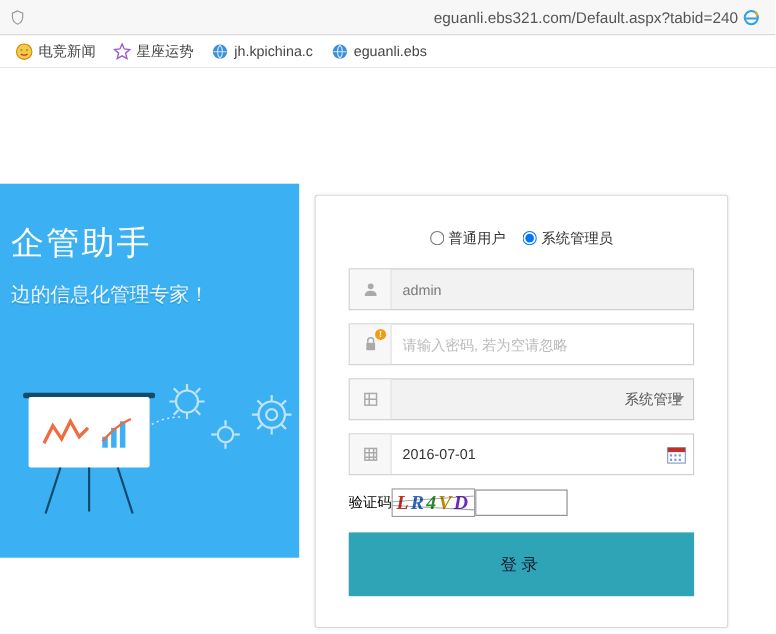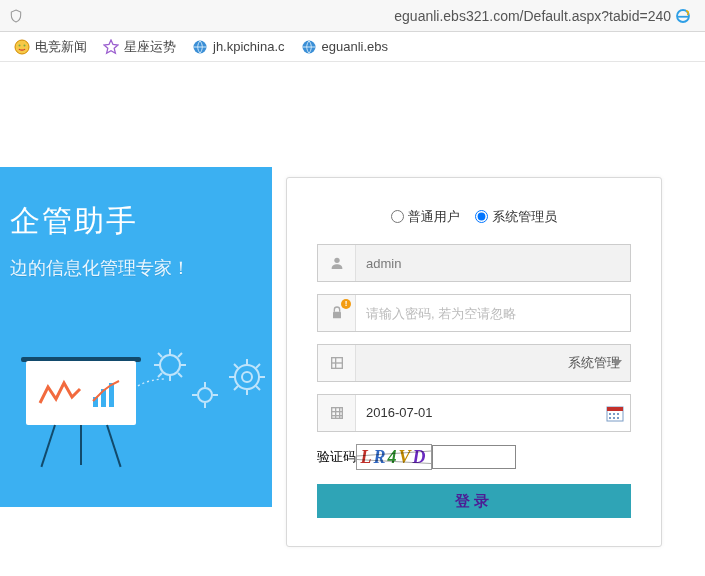--- a/index.html
+++ b/index.html
@@ -64,21 +64,21 @@
   .cal-btn { position: absolute; right: 6px; top: 50%; margin-top: -9px; width: 18px; height: 18px; }
   .cal-btn svg { width: 18px; height: 18px; }
 
   .captcha-row { display: flex; align-items: center; gap: 0; margin-bottom: 14px; font-size: 13px; }
   .captcha-img { width: 76px; height: 26px; border: 1px solid #999; background: #fff; position: relative; overflow: hidden; display: flex; align-items: center; justify-content: center; }
   .captcha-img .ct { font-family: "Times New Roman", serif; font-weight: bold; font-style: italic; letter-spacing: 2px; font-size: 18px; }
   .captcha-img .ct span:nth-child(1){color:#c0302a;} .captcha-img .ct span:nth-child(2){color:#3066c0;} .captcha-img .ct span:nth-child(3){color:#2a8a2a;} .captcha-img .ct span:nth-child(4){color:#c08a00;} .captcha-img .ct span:nth-child(5){color:#6a2ac0;}
   .captcha-line { position: absolute; left: -4px; right: -4px; height: 1px; background: rgba(0,0,0,.35); }
   .captcha-input { width: 84px; height: 24px; border: 1px solid #888; font-size: 13px; padding: 0 4px; outline: none; }
 
-  .login-btn { width: 100%; height: 34px; background: #2fa4b6; color: #4c1d95; border: none; font-size: 15px; letter-spacing: 4px; cursor: pointer; font-weight: bold; }
+  .login-btn { width: 100%; height: 58px; background: #2fa4b6; color: #0f172a; border: none; font-size: 15px; letter-spacing: 4px; cursor: pointer; }
 </style>
 </head>
 <body>
 
 <div class="addr-bar">
   <span class="shield">
     <svg viewBox="0 0 24 24" fill="none" stroke="#9a9a9a" stroke-width="1.6">
         <path d="M12 3l7 3v5c0 4.5-3 8.5-7 10-4-1.5-7-5.5-7-10V6l7-3z"></path>
       </svg>
   </span>

